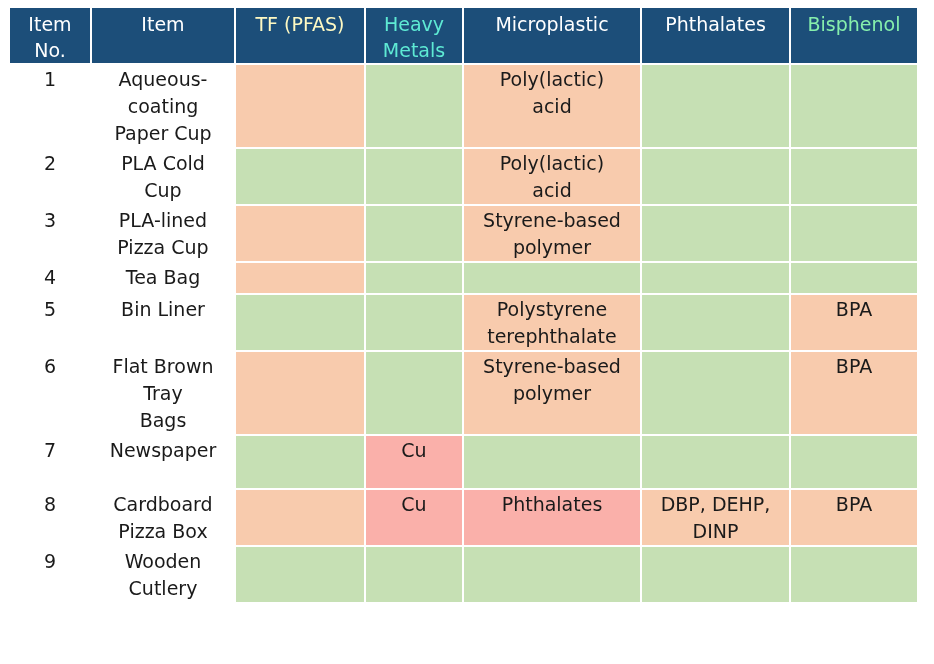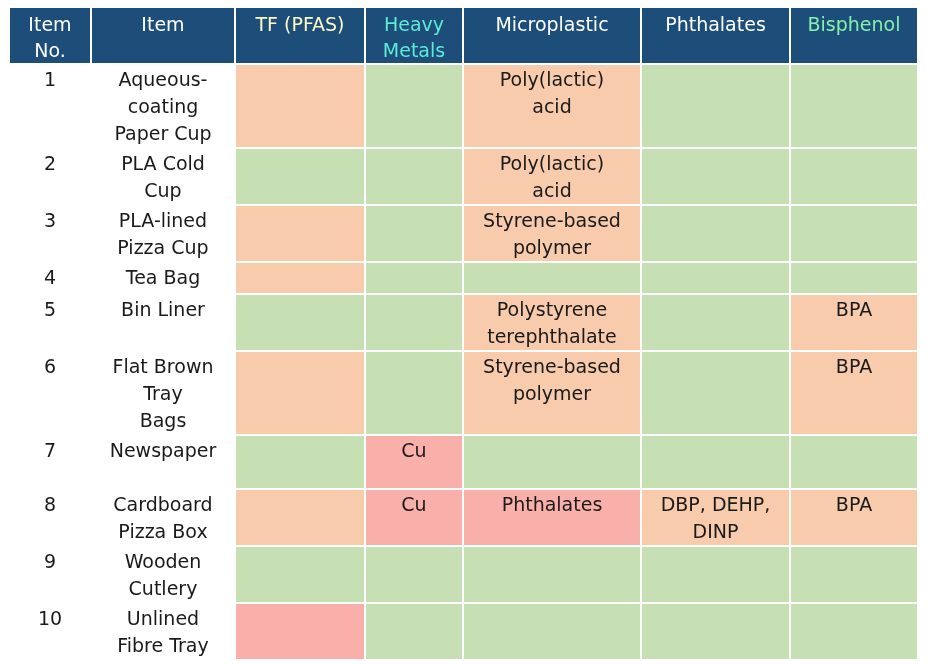--- a/index.html
+++ b/index.html
@@ -164,25 +164,15 @@
         <tr style="height: 55px;">
           <td class="bg-plain">9</td>
           <td class="bg-plain">Wooden
 Cutlery</td>
           <td class="bg-green"></td>
           <td class="bg-green"></td>
           <td class="bg-green"></td>
           <td class="bg-green"></td>
           <td class="bg-green"></td>
         </tr>
-        <tr style="height: 54px;">
-          <td class="bg-plain">10</td>
-          <td class="bg-plain">Unlined
-Fibre Tray</td>
-          <td class="bg-red"></td>
-          <td class="bg-green"></td>
-          <td class="bg-green"></td>
-          <td class="bg-green"></td>
-          <td class="bg-green"></td>
-        </tr>
       </tbody>
   </table>
 </div>
 
 </body></html>

